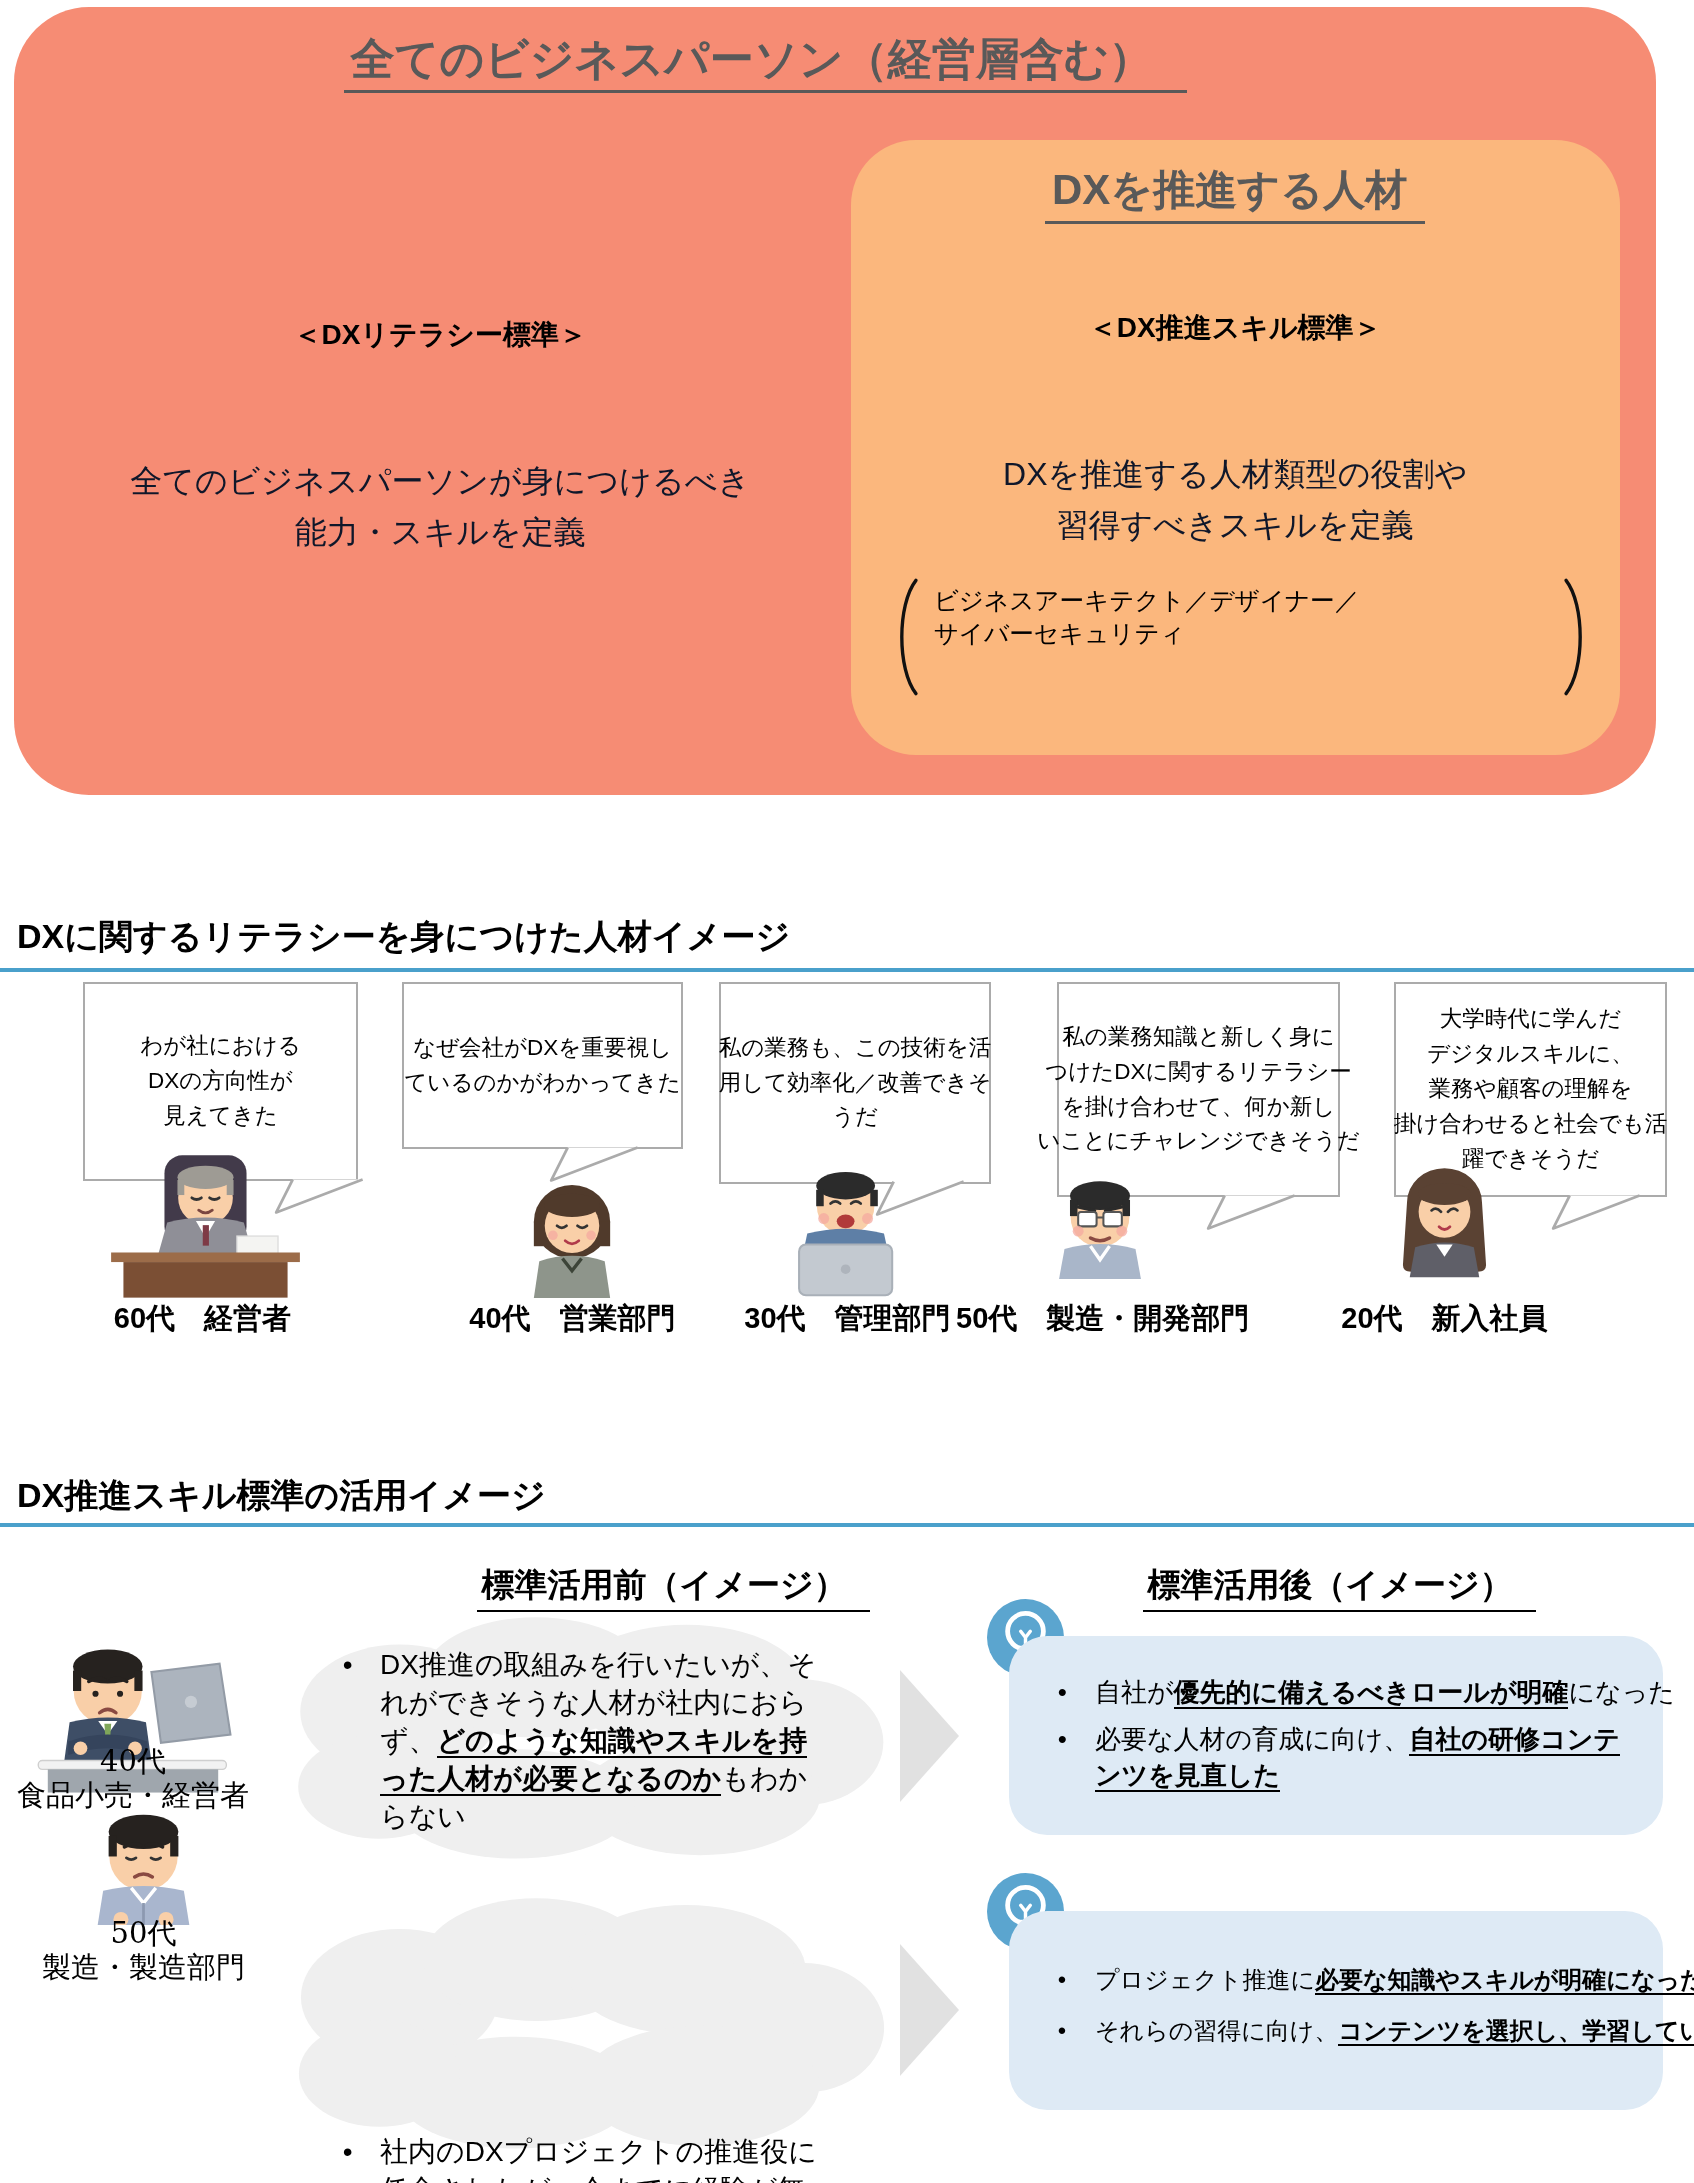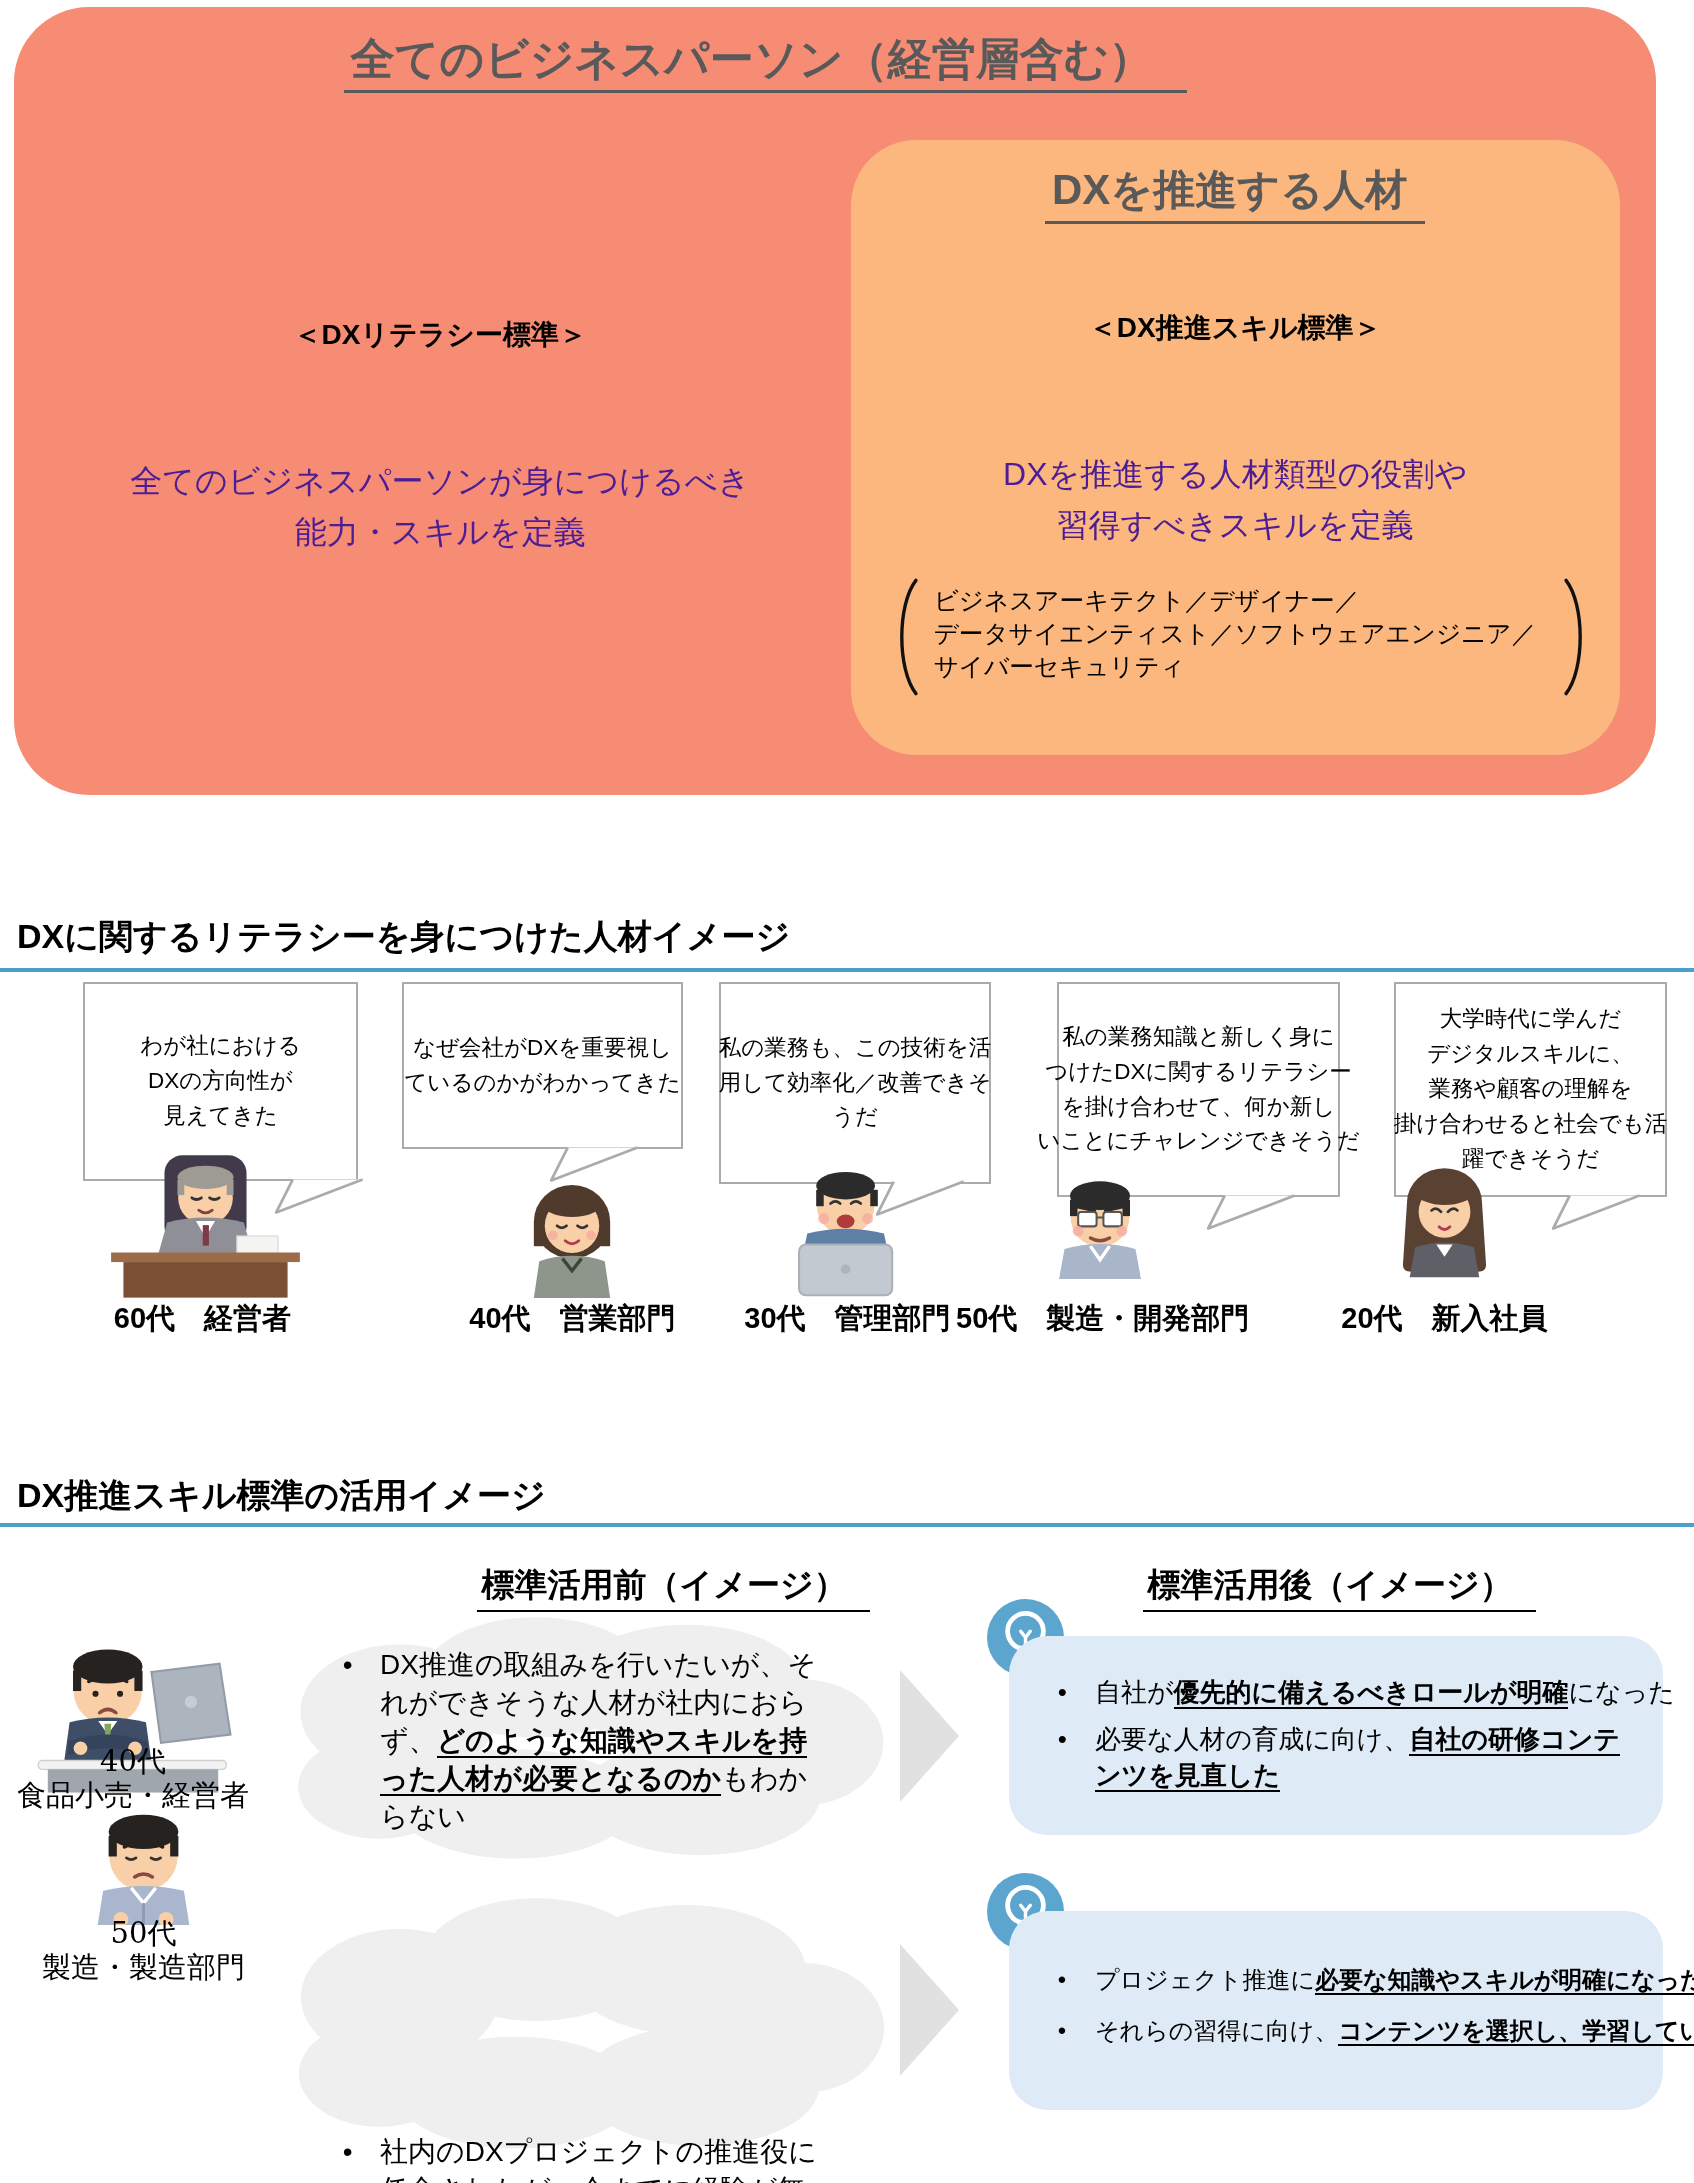--- a/index.html
+++ b/index.html
@@ -11,21 +11,21 @@
   html,body{background:#fff;}
   body{font-family:"Liberation Sans","DejaVu Sans",sans-serif;color:#000;}
   .page{position:relative;width:1694px;height:2183px;background:#fff;overflow:hidden;}
   .abs{position:absolute;}
   
   .top-box{left:13.7px;top:6.8px;width:1642px;height:788px;border-radius:75px;background:var(--salmon);}
   .main-title{left:89px;top:30px;width:1353px;text-align:center;font-size:44px;font-weight:bold;color:var(--title-gray);}
   .main-title .u{border-bottom:3.4px solid var(--title-gray);padding:0 34px 6.8px 6.8px;}
   .sub-heading{font-size:28px;font-weight:bold;color:#000;text-align:center;}
   .heading-left{left:27px;top:309px;width:799px;}
-  .desc{font-size:32px;line-height:51px;text-align:center;color:#4c1d95;}
+  .desc{font-size:32px;line-height:51px;text-align:center;color:#0f172a;}
   .desc-left{left:27px;top:449px;width:799px;}
   .inner-box{left:850px;top:140px;width:769px;height:615px;border-radius:65px;background:var(--orange);}
   .inner-title{left:850px;top:163px;width:769px;text-align:center;font-size:42px;font-weight:bold;color:var(--title-gray);}
   .inner-title .u{border-bottom:3.4px solid var(--title-gray);padding:0 18px 8.2px 6.8px;}
   .roles{left:888px;top:577px;width:704px;height:120px;}
   .roles-text{position:absolute;left:45px;top:6.8px;font-size:24.6px;line-height:33px;color:#000;}
   .paren{position:absolute;top:0;height:120px;width:31px;}
   .paren.right{right:0;}
   
   .sec-header{font-size:34px;font-weight:bold;color:#000;}
@@ -76,21 +76,20 @@
       </div>
       <div class="abs roles" style="left:38px;top:437px;">
         <svg class="paren" viewBox="0 0 46 176">
           <path d="M40,4 C12,40 12,136 40,172" fill="none" stroke="#111" stroke-width="5" stroke-linecap="round"></path>
         </svg>
         <svg class="paren right" viewBox="0 0 46 176">
           <path d="M6,4 C34,40 34,136 6,172" fill="none" stroke="#111" stroke-width="5" stroke-linecap="round"></path>
         </svg>
         <div class="roles-text">
           <div>ビジネスアーキテクト／デザイナー／</div>
-          <div>データサイエンティスト／ソフトウェアエンジニア／</div>
           <div>サイバーセキュリティ</div>
         </div>
       </div>
     </div>
   </section>
 
   <div class="abs sec-header" style="left:17px;top:914px;text-align:center;">DXに関するリテラシーを身につけた人材イメージ</div>
   <div class="abs divider" style="top:968px;"></div>
 
   <div class="abs bubble" style="left:83px;top:982px;width:275px;height:199px;">

